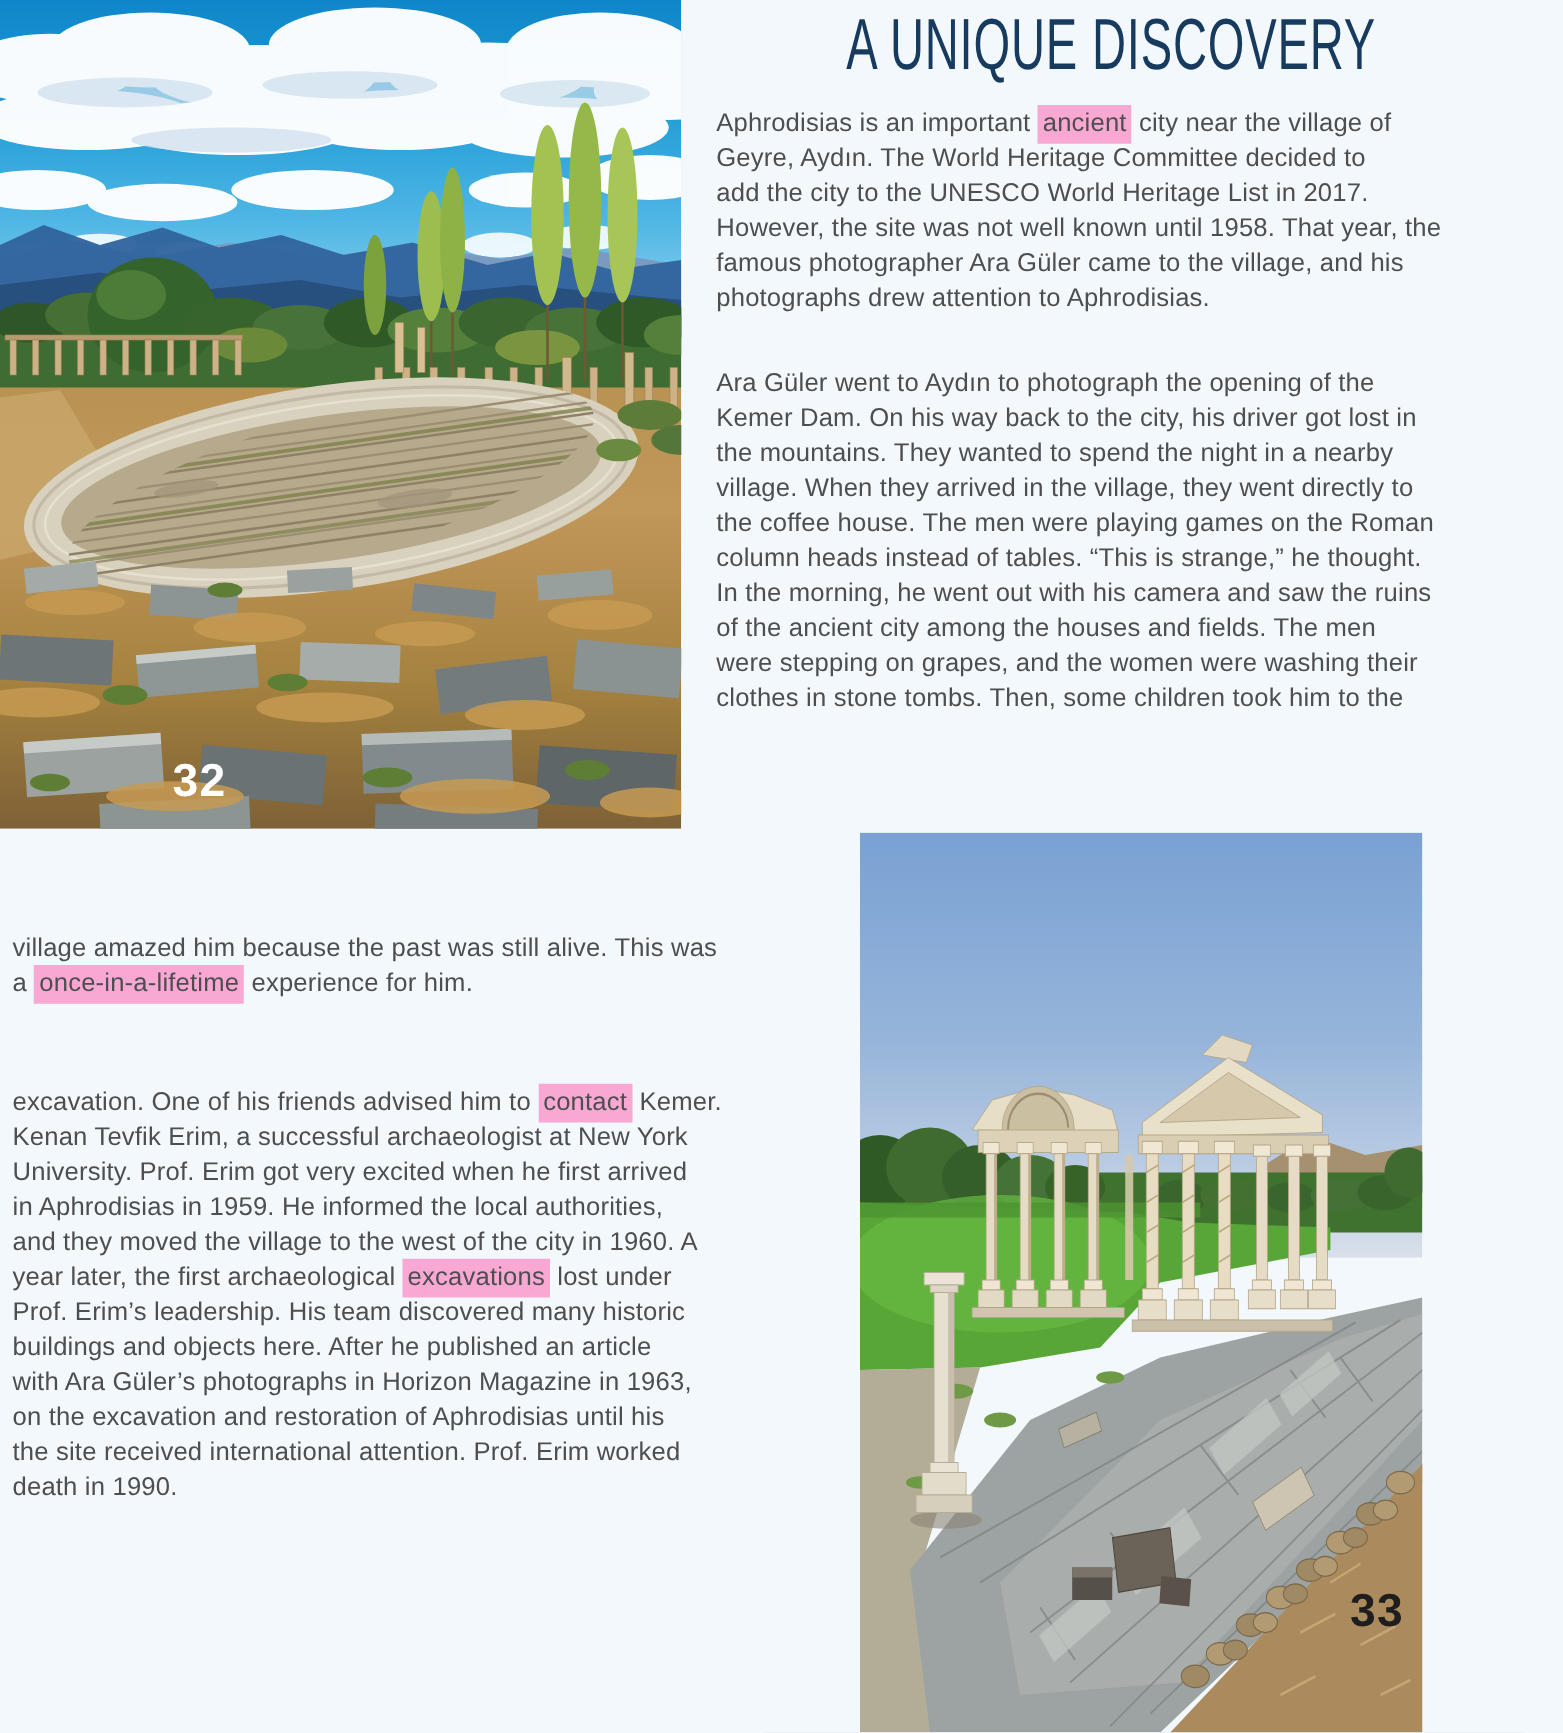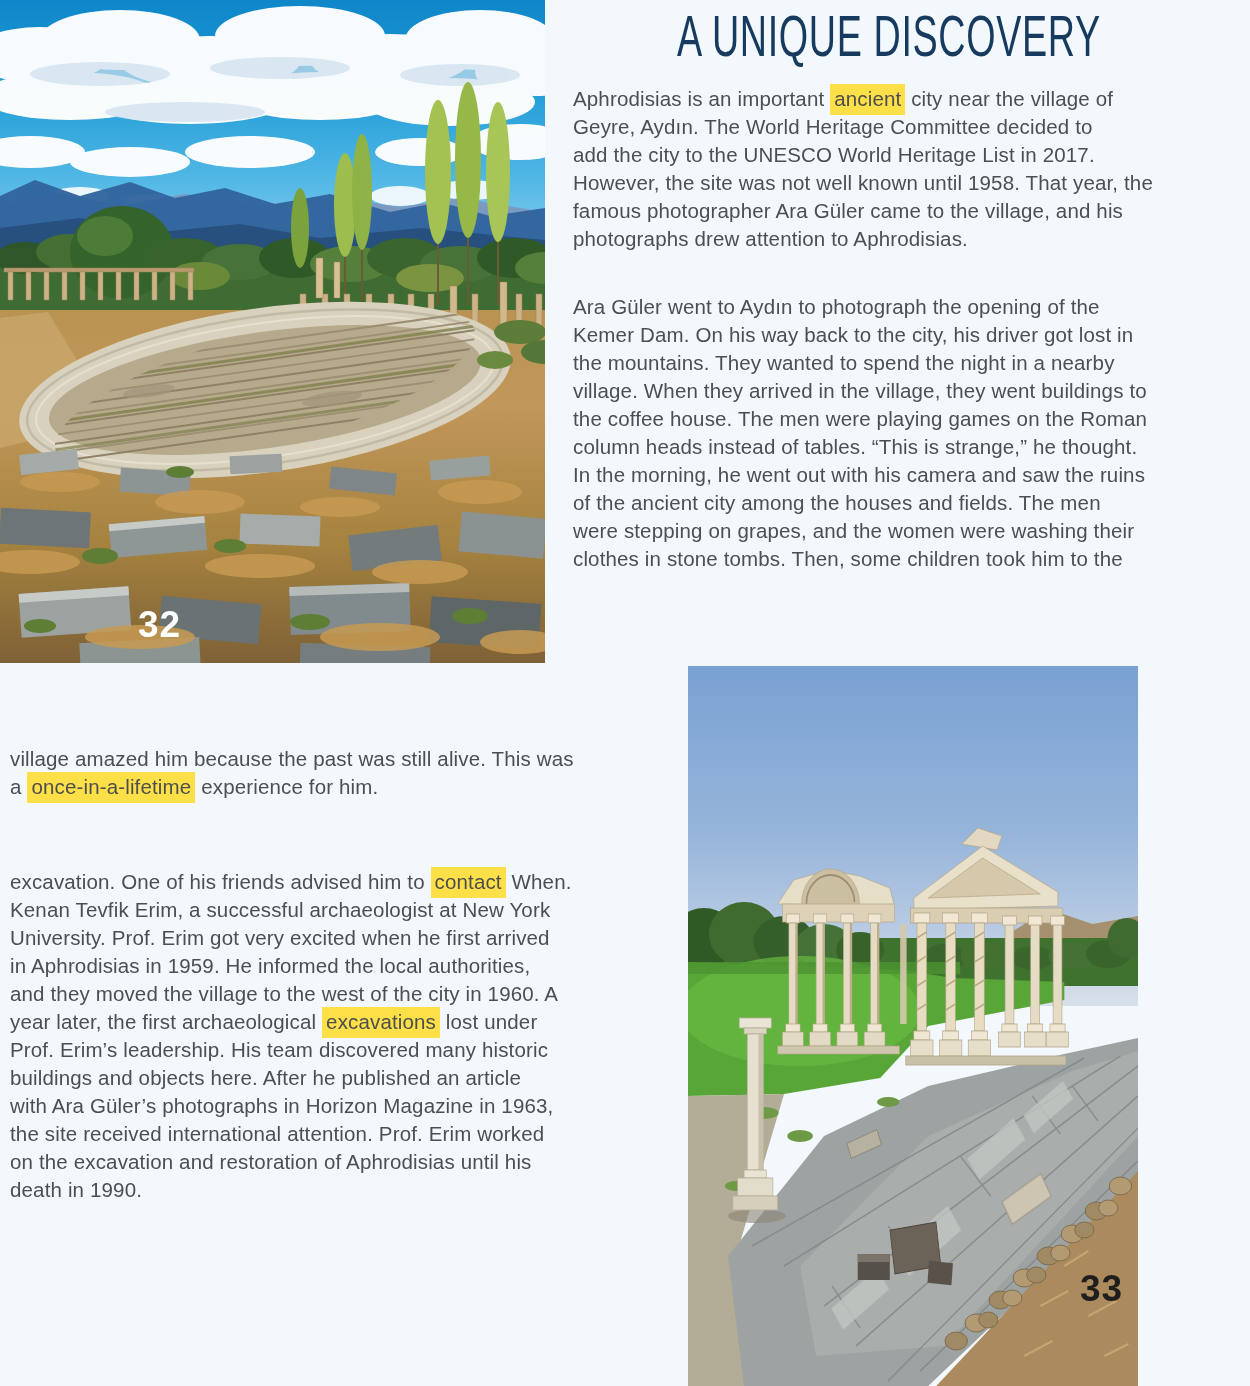--- a/index.html
+++ b/index.html
@@ -22,21 +22,21 @@
   .title{
     position:absolute;left:563px;top:8px;width:598px;height:58px;margin:0;
     text-align:center;color:#173a5f;font-weight:normal;line-height:56px;white-space:nowrap;
   }
   .title-inner{
     display:inline-block;font-size:58px;letter-spacing:1px;
     transform:scaleX(0.65);transform-origin:50% 50%;
   }
   .textcol{position:absolute;color:#4d4e50;}
   .tline{height:28px;line-height:28px;font-size:20.5px;letter-spacing:.15px;white-space:nowrap;}
-  .hl{background:#fde047;padding:3px 4px 5px 4px;}
+  .hl{background:#f9a8d4;padding:3px 4px 5px 4px;}
   .p1{left:573px;top:85px;width:668px;}
   .p2{left:573px;top:293px;width:668px;}
   .p3{left:10px;top:745px;width:660px;}
   .p4{left:10px;top:868px;width:660px;}
 </style>
 </head>
 <body>
 
 <div class="page">
 
@@ -284,45 +284,45 @@
       <div class="tline"><span>Geyre, Aydın. The World Heritage Committee decided to</span></div>
       <div class="tline"><span>add the city to the UNESCO World Heritage List in 2017.</span></div>
       <div class="tline"><span>However, the site was not well known until 1958. That year, the</span></div>
       <div class="tline"><span>famous photographer Ara Güler came to the village, and his</span></div>
       <div class="tline"><span>photographs drew attention to Aphrodisias.</span></div>
     </div>
   <div class="textcol p2">
       <div class="tline"><span>Ara Güler went to Aydın to photograph the opening of the</span></div>
       <div class="tline"><span>Kemer Dam. On his way back to the city, his driver got lost in</span></div>
       <div class="tline"><span>the mountains. They wanted to spend the night in a nearby</span></div>
-      <div class="tline"><span>village. When they arrived in the village, they went buildings to</span></div>
+      <div class="tline"><span>village. When they arrived in the village, they went directly to</span></div>
       <div class="tline"><span>the coffee house. The men were playing games on the Roman</span></div>
       <div class="tline"><span>column heads instead of tables. “This is strange,” he thought.</span></div>
       <div class="tline"><span>In the morning, he went out with his camera and saw the ruins</span></div>
       <div class="tline"><span>of the ancient city among the houses and fields. The men</span></div>
       <div class="tline"><span>were stepping on grapes, and the women were washing their</span></div>
       <div class="tline"><span>clothes in stone tombs. Then, some children took him to the</span></div>
     </div>
 
   <div class="textcol p3">
       <div class="tline"><span>village amazed him because the past was still alive. This was</span></div>
       <div class="tline"><span>a </span><span class="hl">once-in-a-lifetime</span><span> experience for him.</span></div>
     </div>
   <div class="textcol p4">
-      <div class="tline"><span>excavation. One of his friends advised him to </span><span class="hl">contact</span><span> When.</span></div>
+      <div class="tline"><span>excavation. One of his friends advised him to </span><span class="hl">contact</span><span> Kemer.</span></div>
       <div class="tline"><span>Kenan Tevfik Erim, a successful archaeologist at New York</span></div>
       <div class="tline"><span>University. Prof. Erim got very excited when he first arrived</span></div>
       <div class="tline"><span>in Aphrodisias in 1959. He informed the local authorities,</span></div>
       <div class="tline"><span>and they moved the village to the west of the city in 1960. A</span></div>
       <div class="tline"><span>year later, the first archaeological </span><span class="hl">excavations</span><span> lost under</span></div>
       <div class="tline"><span>Prof. Erim’s leadership. His team discovered many historic</span></div>
       <div class="tline"><span>buildings and objects here. After he published an article</span></div>
       <div class="tline"><span>with Ara Güler’s photographs in Horizon Magazine in 1963,</span></div>
+      <div class="tline"><span>on the excavation and restoration of Aphrodisias until his</span></div>
       <div class="tline"><span>the site received international attention. Prof. Erim worked</span></div>
-      <div class="tline"><span>on the excavation and restoration of Aphrodisias until his</span></div>
       <div class="tline"><span>death in 1990.</span></div>
     </div>
 
   <figure class="photo photo-right" title="Tetrapylon marble gateway of Aphrodisias with columns and pediments, green lawn, stone paved road and a single standing column">
     <svg viewBox="0 0 562 720" preserveAspectRatio="none">
       <defs>
         <linearGradient id="sky2" x1="0" y1="0" x2="0" y2="1">
           <stop offset="0" stop-color="#79a1d3"></stop>
             <stop offset="0.5" stop-color="#97b5da"></stop>
           <stop offset="0.8" stop-color="#bccde4"></stop>

